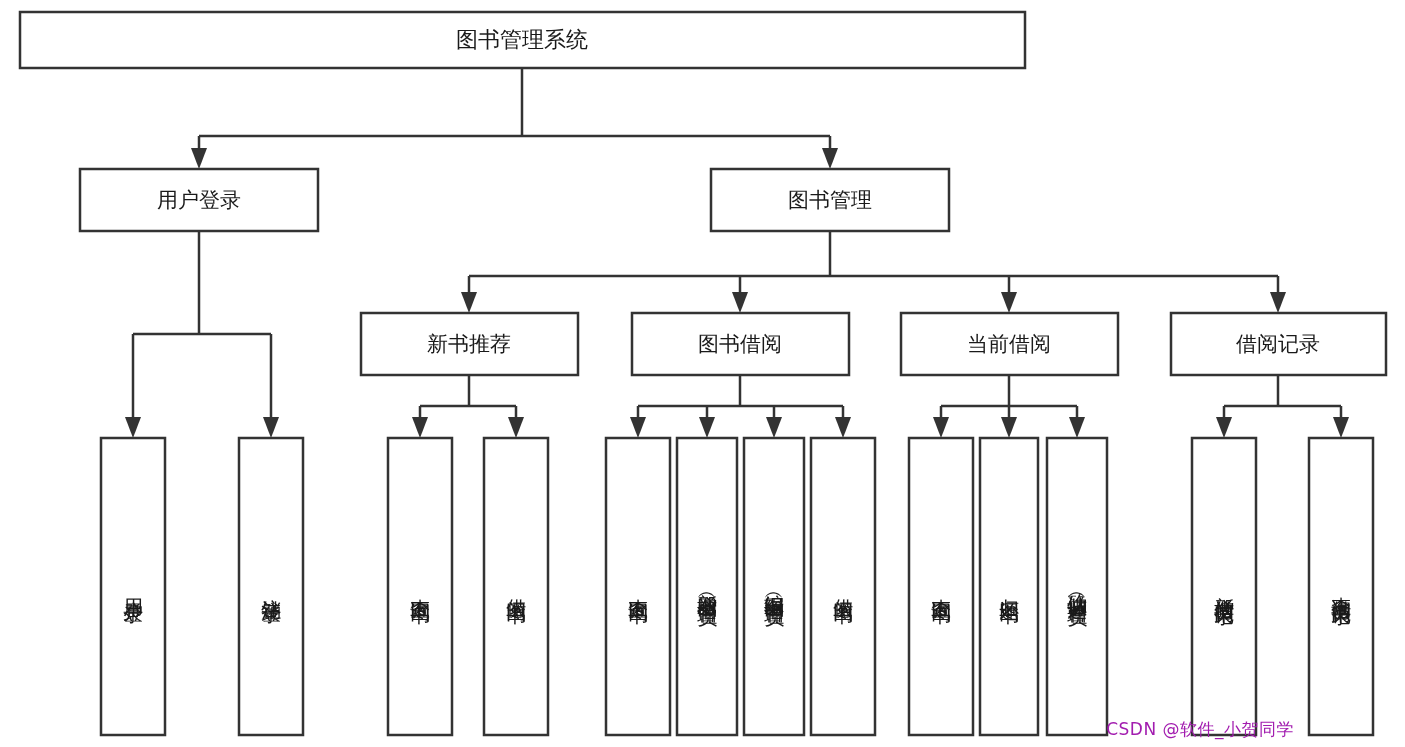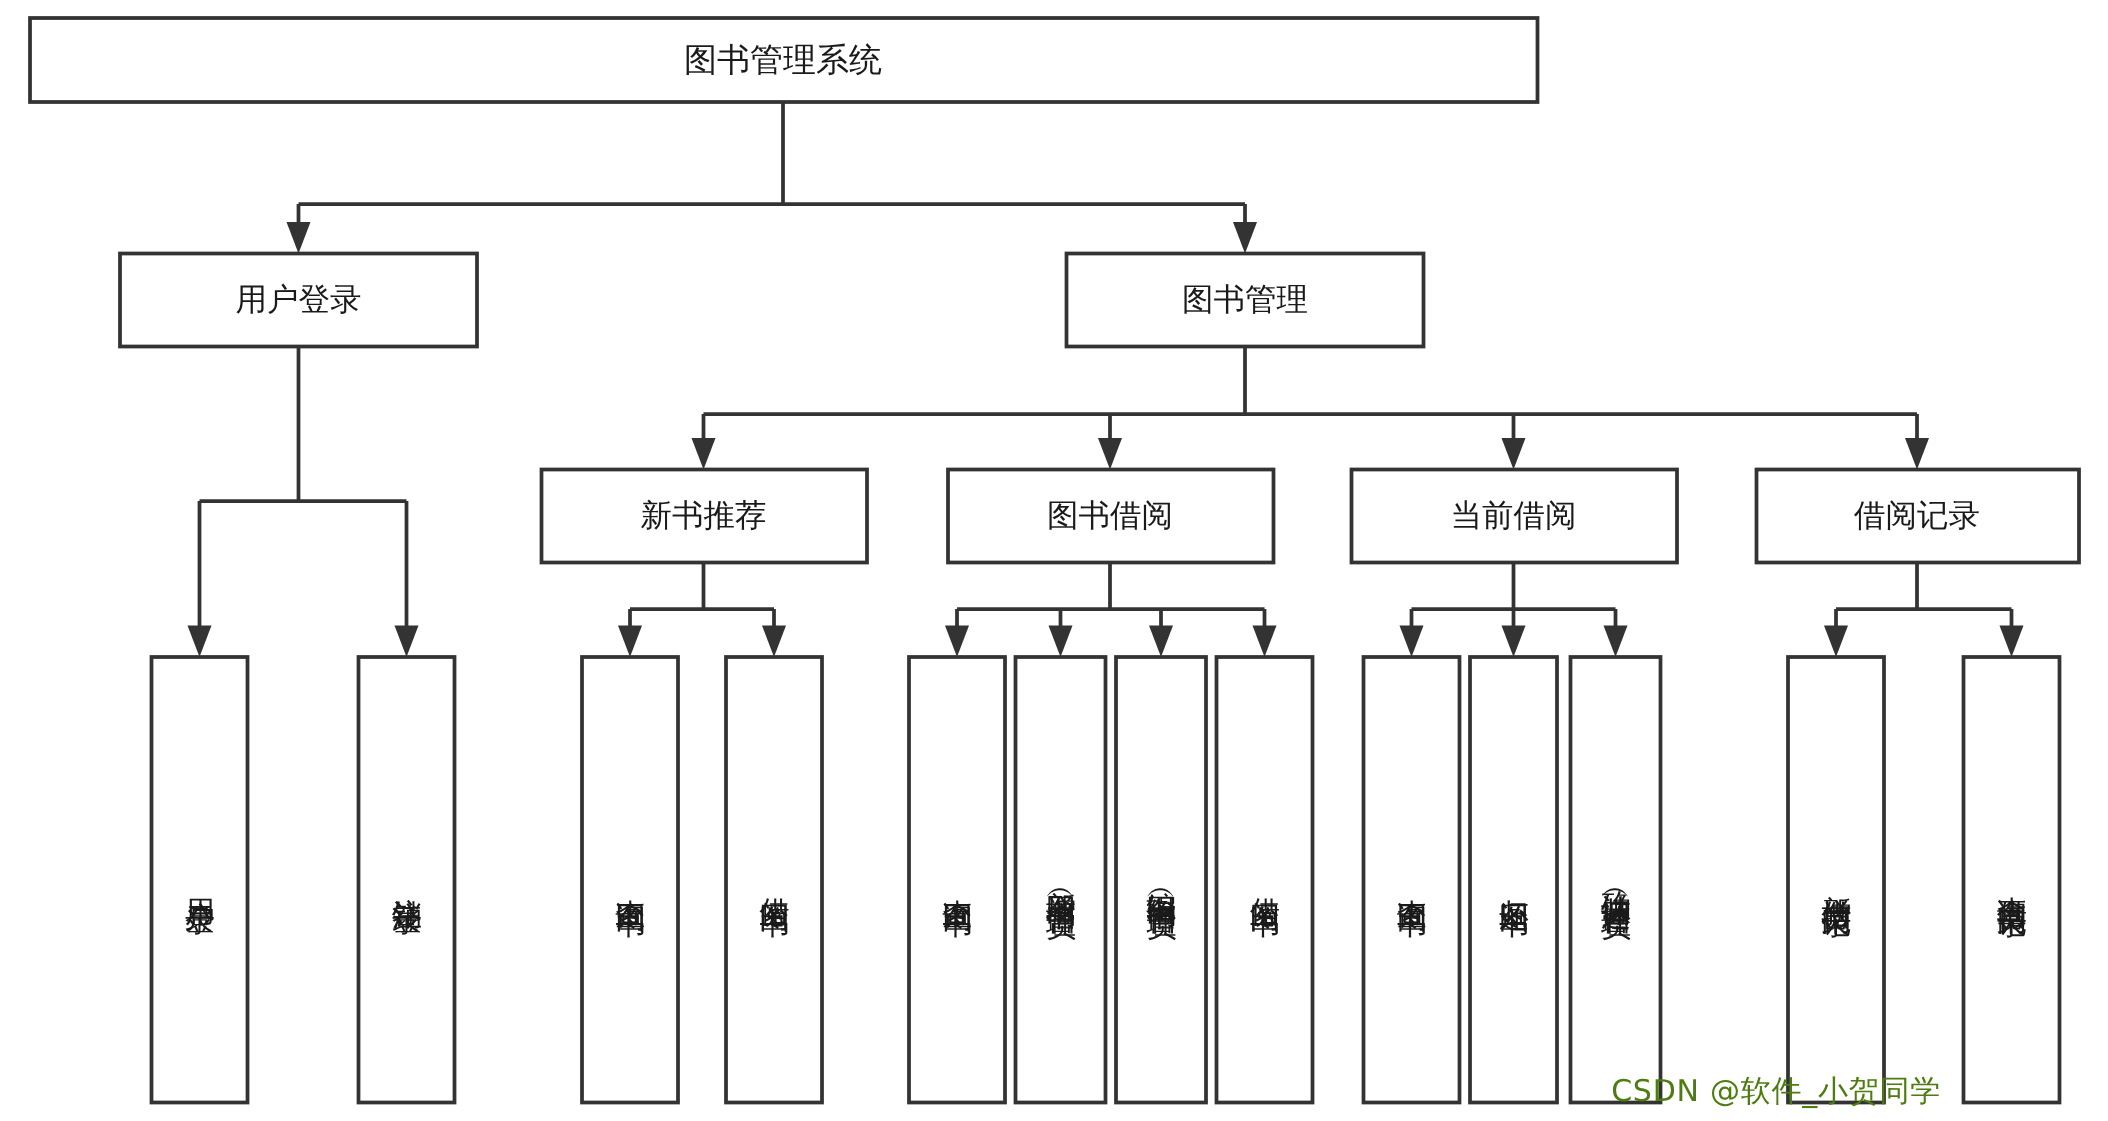--- a/index.html
+++ b/index.html
@@ -79,22 +79,22 @@
     letter-spacing: 2px;
     color: #1a1a1a;
     white-space: nowrap;
     text-align: center;
   }
   .watermark {
     position: absolute;
     right: 12px;
     bottom: 6px;
     font-family: "DejaVu Sans", "Liberation Sans", sans-serif;
-    font-size: 20px;
-    color: #4d7c0f;
+    font-size: 17px;
+    color: #a21caf;
     letter-spacing: 0.5px;
     user-select: none;
     white-space: nowrap;
   }
 </style>
 </head>
 <body>
 
 <div id="diagram-root">
 

